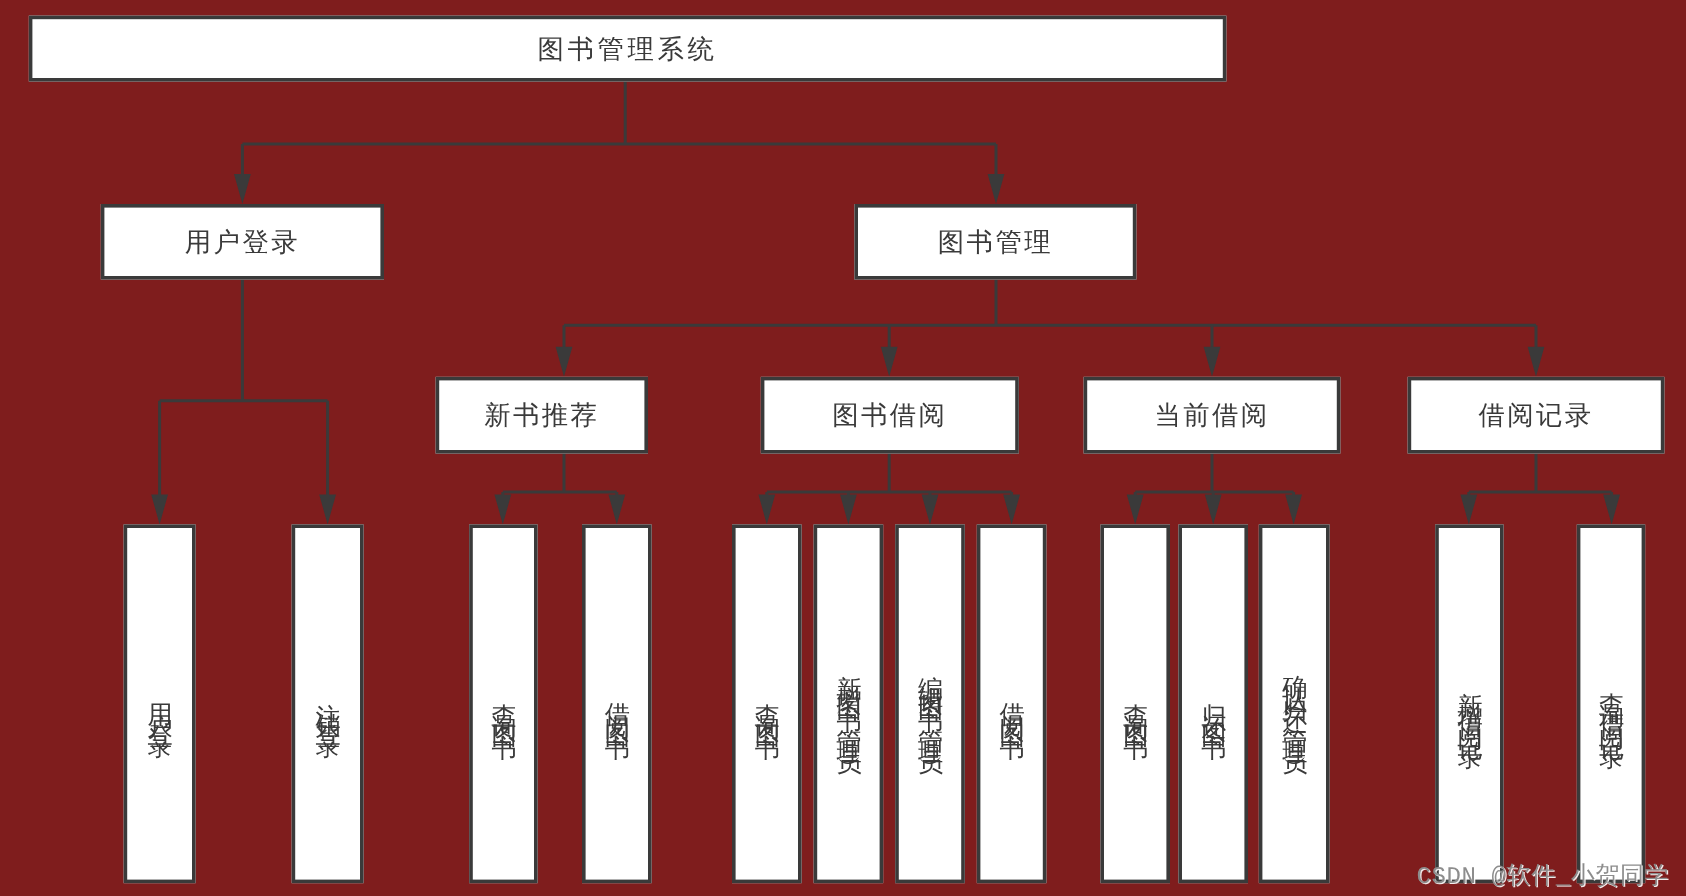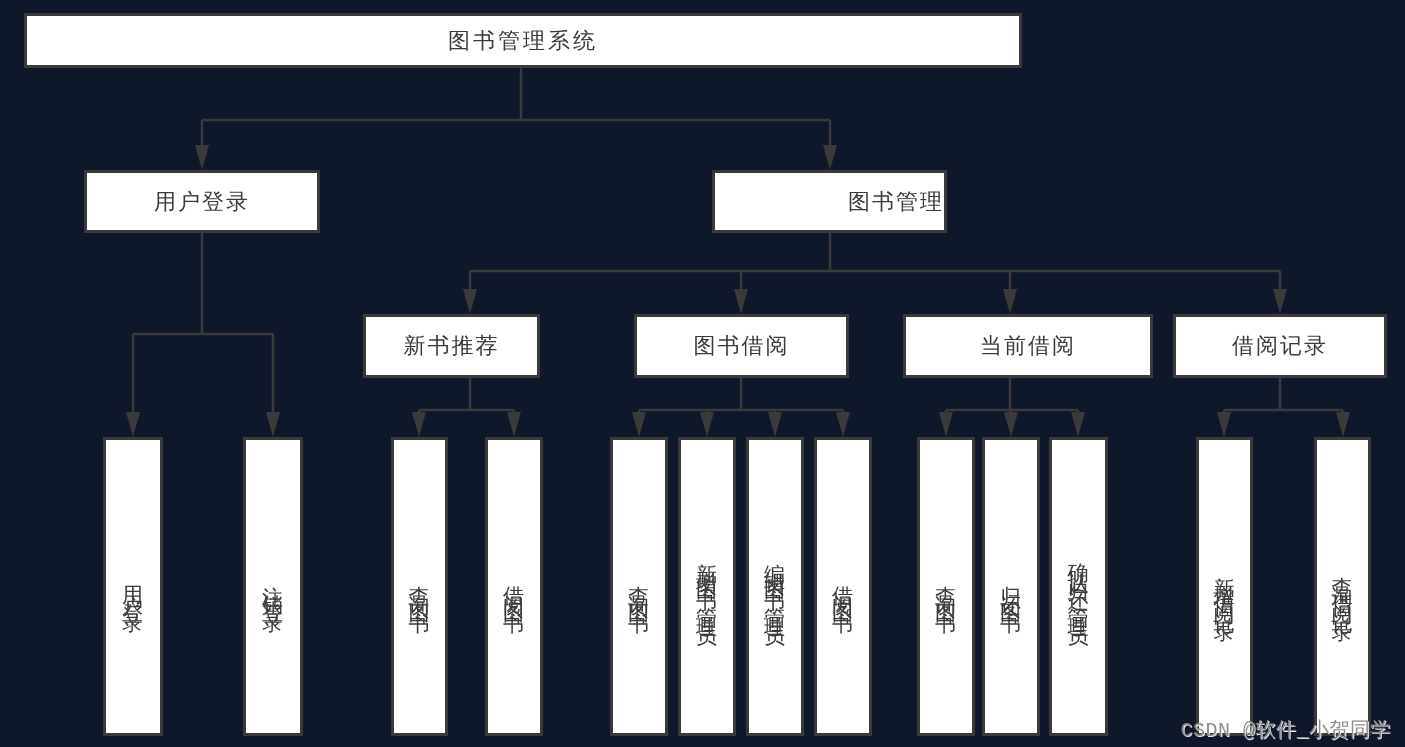--- a/index.html
+++ b/index.html
@@ -4,21 +4,21 @@
 <style>
   html, body {
     margin: 0;
     padding: 0;
     background: #ffffff;
   }
   #stage {
     position: relative;
     width: 1405px;
     height: 747px;
-    background: #0f172a;
+    background: #7f1d1d;
     font-family: "Liberation Sans", sans-serif;
     overflow: hidden;
   }
   #connectors {
     position: absolute;
     left: 0;
     top: 0;
     width: 1405px;
     height: 747px;
     pointer-events: none;
@@ -101,31 +101,31 @@
     </g>
   </svg>
 
   <div class="box h root" style="left:24px; top:13px; width:998px; height:55px;">
     <span>图书管理系统</span>
   </div>
 
   <div class="box h" style="left:84px; top:170px; width:236px; height:63px;">
     <span>用户登录</span>
   </div>
-  <div class="box h" style="left:712px; top:170px; width:235px; height:63px;justify-content:flex-end;">
+  <div class="box h" style="left:712px; top:170px; width:235px; height:63px;">
     <span>图书管理</span>
   </div>
 
   <div class="box h" style="left:363px; top:314px; width:177px; height:64px;">
     <span>新书推荐</span>
   </div>
   <div class="box h" style="left:634px; top:314px; width:215px; height:64px;text-align:right;">
     <span>图书借阅</span>
   </div>
-  <div class="box h" style="left:903px; top:314px; width:250px; height:64px;font-family:Liberation Serif, serif;">
+  <div class="box h" style="left:903px; top:314px; width:214px; height:64px;font-family:Liberation Serif, serif;">
     <span>当前借阅</span>
   </div>
   <div class="box h" style="left:1173px; top:314px; width:214px; height:64px;">
     <span>借阅记录</span>
   </div>
 
   <div class="box v" style="left:103px; top:437px; width:60px; height:299px;">
     <span>用户登录</span>
   </div>
   <div class="box v" style="left:243px; top:437px; width:60px; height:299px;">

